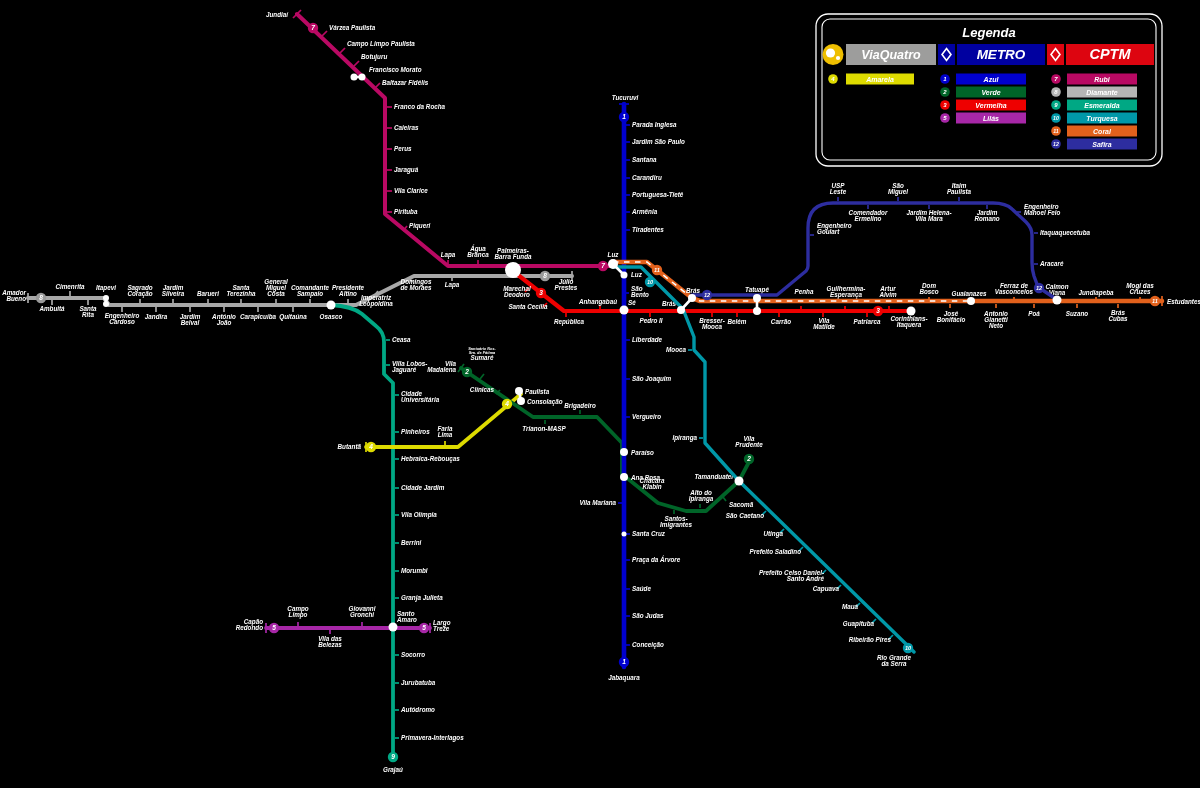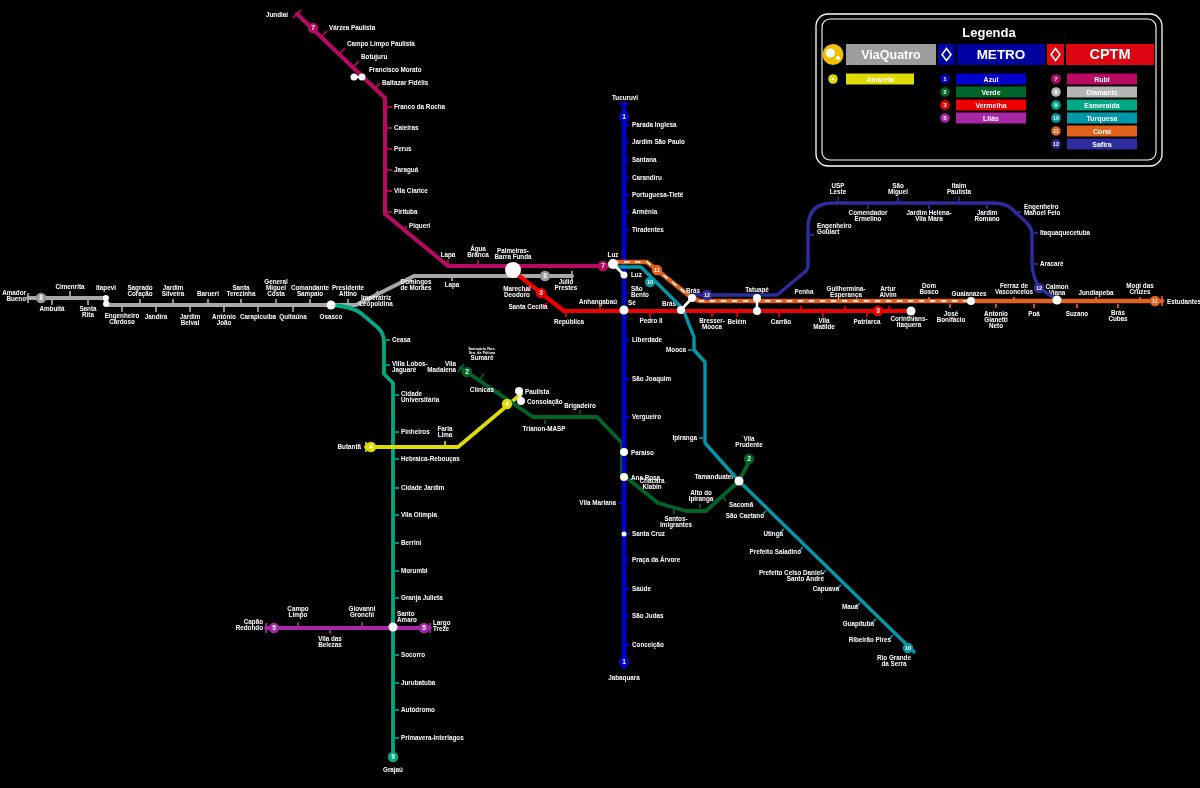--- a/index.html
+++ b/index.html
@@ -1,16 +1,16 @@
 <!DOCTYPE html>
 <html><head>
 <meta charset="utf-8">
 <style>
   html,body{margin:0;padding:0;background:#000;}
-  .stage{position:relative;width:1200px;height:788px;background:#000;overflow:hidden;}
+  .stage{position:relative;width:1200px;height:788px;background:#000;overflow:hidden;font-style:italic;}
   svg text{fill:#fff;font-family:"Liberation Sans",sans-serif;font-weight:700;}
 </style>
 </head>
 <body>
 
 <div class="stage">
   <svg id="map" width="1200" height="788" viewBox="0 0 1200 788">
       <rect x="0" y="0" width="1200" height="788" fill="#000"></rect>
       <g>
         <path d="M 297,14 L 385,98 L 385,214 L 448,266 L 613,266" stroke="#b90963" stroke-width="4" fill="none" stroke-linecap="round" stroke-linejoin="round"></path>

